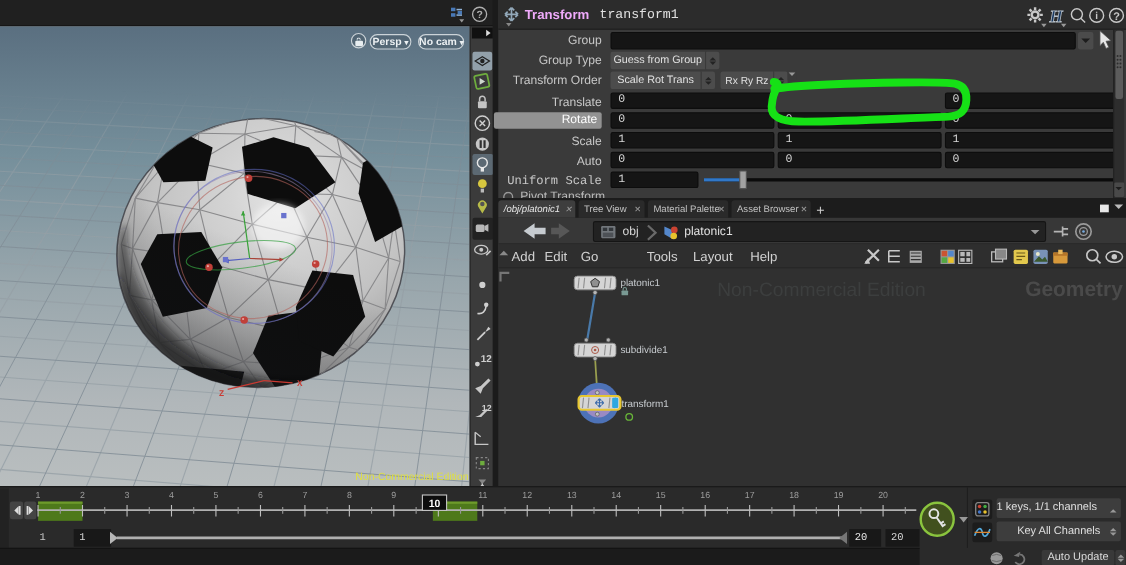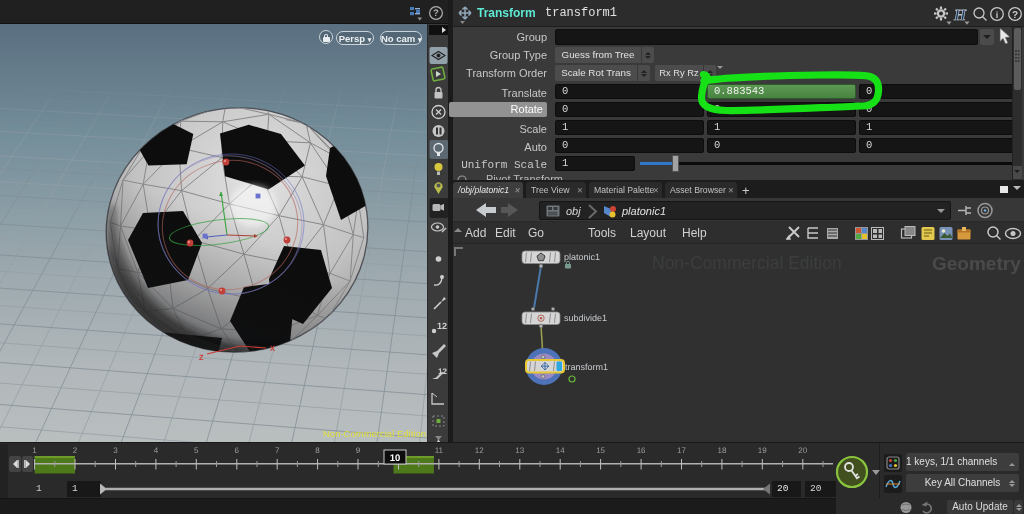--- a/index.html
+++ b/index.html
@@ -438,21 +438,21 @@
       <circle cx="10.5" cy="418" r="1.6" fill="#c8c8c8"></circle>
 <path d="M7 412 l7 0 l-3.5 4 z" fill="#888"></path>
 </svg></div>
 <div class="abs" style="left:448px;top:0;width:5px;height:442px;background:#1c1c1c;"></div>
 <div class="abs" style="left:453px;top:0;width:571px;height:180px;background:#3b3b3b;">
 <div class="abs" style="left:0;top:0;width:571px;height:27px;background:#2d2d2d;border-bottom:1px solid #1f1f1f;">
 <svg class="abs" style="left:3px;top:5px;" width="18" height="20" viewBox="0 0 18 20">
         <path d="M9 2 v12 M3 8 h12 M9 2 l-2.5 2.5 M9 2 l2.5 2.5 M3 8 l2.5 -2.5 M3 8 l2.5 2.5 M15 8 l-2.5 -2.5 M15 8 l-2.5 2.5 M9 14 l-2.5 -2.5 M9 14 l2.5 -2.5" stroke="#93a9ba" stroke-width="1.5" fill="none"></path>
         <path d="M4 16 l5 0 l-2.5 3 z" fill="#888"></path>
       </svg>
-<div class="abs" style="left:24px;top:6px;color:#5eead4;font-size:12px;font-weight:bold;">Transform</div>
+<div class="abs" style="left:24px;top:6px;color:#f0abfc;font-size:12px;font-weight:bold;">Transform</div>
 <div class="abs" style="left:92px;top:6px;color:#e2e2e2;font-size:12px;font-family:'Liberation Mono',monospace;">transform1</div>
 <svg class="abs" style="left:478px;top:4px;" width="92" height="22" viewBox="0 0 92 22">
 <g stroke="#c9c9c9" fill="none" stroke-width="1.3">
 <g fill="#c9c9c9" stroke="none">
 <circle cx="10" cy="9.5" r="4.2"></circle>
 <g stroke="#c9c9c9" stroke-width="2.2">
 <line x1="10" y1="2.5" x2="10" y2="5"></line>
               <line x1="10" y1="14" x2="10" y2="16.5"></line>
 <line x1="3" y1="9.5" x2="5.5" y2="9.5"></line>
               <line x1="14.5" y1="9.5" x2="17" y2="9.5"></line>
@@ -483,48 +483,47 @@
 <div class="lbl abs" style="left:-26px;top:123px;width:120px;">Scale</div>
 <div class="lbl abs" style="left:-26px;top:141px;width:120px;">Auto</div>
 <div class="lbl abs" style="left:-26px;top:159px;width:120px;font-family:Liberation Mono, monospace;">Uniform Scale</div>
 <div class="fld abs" style="left:102px;top:29px;width:423px;height:16px;"></div>
 <div class="abs" style="left:527px;top:29px;width:14px;height:16px;background:#4c4c4c;border-radius:2px;">
       <div class="abs" style="left:3px;top:6px;border:4px solid transparent;border-top-color:#1e1e1e;"></div>
     </div>
 <svg class="abs" style="left:544px;top:27px;" width="16" height="18">
       <path d="M3 1 L13 10 L8.5 10.5 L11 16 L8.5 17 L6 11.5 L3 14.5 Z" fill="#e8e8e8" stroke="#555" stroke-width="0.7"></path>
     </svg>
-<div class="btn abs" style="left:102px;top:47px;width:86px;height:16px;line-height:16px;font-size:9.8px;">Guess from Tree</div>
+<div class="btn abs" style="left:102px;top:47px;width:86px;height:16px;line-height:16px;font-size:9.8px;">Guess from Group</div>
     <div class="spin abs" style="left:188px;top:47px;width:13px;height:16px;"></div>
 <div class="btn abs" style="left:102px;top:65px;width:82px;height:16px;line-height:16px;font-size:9.8px;">Scale Rot Trans</div>
     <div class="spin abs" style="left:184px;top:65px;width:13px;height:16px;"></div>
 <div class="btn abs" style="left:202px;top:65px;width:48px;height:16px;line-height:16px;font-size:9.3px;">Rx Ry Rz</div>
     <div class="spin abs" style="left:250px;top:65px;width:13px;height:16px;"></div>
 <div class="abs" style="left:263px;top:64px;width:8px;height:9px;background:#3b3b3b;">
       <div class="abs" style="left:1px;top:2px;border:3px solid transparent;border-top-color:#999;"></div>
     </div>
 <div class="fld abs" style="left:102px;top:84px;width:149px;height:15px;line-height:13px;">0</div>
-<div class="abs" style="left:254px;top:84px;width:149px;height:15px;background:linear-gradient(#5d9a54,#4a8443);border:1px solid #2e5c2a;border-radius:2px;color:#f2f2f2;font-family:'Liberation Mono',monospace;font-size:10.5px;line-height:13px;padding-left:6px;">0.883543</div>
 <div class="fld abs" style="left:406px;top:84px;width:158px;height:15px;line-height:13px;">0</div>
 <div class="fld abs" style="left:102px;top:102px;width:149px;height:15px;line-height:13px;">0</div>
 <div class="fld abs" style="left:254px;top:102px;width:149px;height:15px;line-height:13px;">0</div>
 <div class="fld abs" style="left:406px;top:102px;width:158px;height:15px;line-height:13px;">0</div>
 <div class="fld abs" style="left:102px;top:120px;width:149px;height:15px;line-height:13px;">1</div>
 <div class="fld abs" style="left:254px;top:120px;width:149px;height:15px;line-height:13px;">1</div>
 <div class="fld abs" style="left:406px;top:120px;width:158px;height:15px;line-height:13px;">1</div>
 <div class="fld abs" style="left:102px;top:138px;width:149px;height:15px;line-height:13px;">0</div>
 <div class="fld abs" style="left:254px;top:138px;width:149px;height:15px;line-height:13px;">0</div>
 <div class="fld abs" style="left:406px;top:138px;width:158px;height:15px;line-height:13px;">0</div>
 <div class="fld abs" style="left:102px;top:156px;width:80px;height:15px;line-height:13px;">1</div>
 <div class="abs" style="left:187px;top:162px;width:377px;height:3px;background:#0c0c0c;"></div>
 <div class="abs" style="left:187px;top:162px;width:33px;height:3px;background:#3279c9;"></div>
 <div class="abs" style="left:219px;top:155px;width:7px;height:17px;background:#a3a3a3;border:1px solid #555;border-radius:1px;"></div>
 <div class="abs" style="left:4px;top:173px;width:200px;height:7px;overflow:hidden;"><svg width="12" height="12">
         <circle cx="5" cy="5" r="4" fill="none" stroke="#999" stroke-width="1.2"></circle>
-      </svg><div class="abs" style="left:16px;top:0;color:#bbb;font-size:11px;margin-left:13px;">Pivot Transform</div></div>
+      </svg><div class="abs" style="left:16px;top:0;color:#bbb;font-size:11px;">Pivot Transform</div></div>
 <div class="abs" style="left:559px;top:27px;width:10px;height:153px;background:#2e2e2e;border-left:1px solid #222;">
 <div class="abs" style="left:1px;top:1px;width:7px;height:62px;background:#5d5d5d;border-radius:2px;"></div>
 <svg class="abs" style="left:1.2px;top:22px;" width="8" height="16">
         <circle cx="2.0" cy="2.0" r="0.9" fill="#2e2e2e"></circle>
         <circle cx="4.6" cy="2.0" r="0.9" fill="#2e2e2e"></circle>
         <circle cx="2.0" cy="5.4" r="0.9" fill="#2e2e2e"></circle>
         <circle cx="4.6" cy="5.4" r="0.9" fill="#2e2e2e"></circle>
         <circle cx="2.0" cy="8.8" r="0.9" fill="#2e2e2e"></circle>
         <circle cx="4.6" cy="8.8" r="0.9" fill="#2e2e2e"></circle>
         <circle cx="2.0" cy="12.2" r="0.9" fill="#2e2e2e"></circle>
@@ -545,21 +544,21 @@
 <div class="abs" style="left:212px;top:2px;width:72px;height:16px;background:#2b2b2b;border-radius:3px 3px 0 0;color:#c2c2c2;font-size:8.7px;line-height:16px;padding-left:5px;padding-right:11px;white-space:nowrap;overflow:hidden;">Asset Browser<span style="position:absolute;right:3px;top:1px;color:#9a9a9a;font-size:7.5px;">✕</span></div>
 <div class="abs" style="left:289px;top:3px;color:#cfcfcf;font-size:13px;">+</div>
 <div class="abs" style="left:547px;top:6px;width:8px;height:7px;background:#e8e8e8;"></div>
 <div class="abs" style="left:560px;top:6px;border:4px solid transparent;border-top-color:#bbb;"></div>
 </div>
 <div class="abs" style="left:453px;top:198px;width:571px;height:24px;background:#383838;border-bottom:1px solid #2b2b2b;">
 <svg class="abs" style="left:22px;top:4px;" width="55" height="16" viewBox="0 0 55 16">
       <path d="M11 1 L11 5 L21 5 L21 11 L11 11 L11 15 L1 8 Z" fill="#c7ccd1"></path>
       <path d="M33 1 L33 5 L26 5 L26 11 L33 11 L33 15 L43 8 Z" fill="#585858"></path>
     </svg>
-<div class="abs" style="left:86px;top:3px;width:412px;height:19px;background:#232323;border:1px solid #161616;border-radius:2px;font-style:italic;">
+<div class="abs" style="left:86px;top:3px;width:412px;height:19px;background:#232323;border:1px solid #161616;border-radius:2px;">
 <svg class="abs" style="left:6px;top:3px;" width="15" height="13">
         <rect x="0.5" y="0.5" width="13" height="11" rx="1" fill="#73787d"></rect>
         <rect x="2" y="2" width="4" height="3" fill="#34383c"></rect>
         <rect x="7.5" y="2" width="4" height="3" fill="#34383c"></rect>
         <rect x="2" y="6.5" width="9.5" height="4" fill="#4e5257"></rect>
       </svg>
 <div class="abs" style="left:26px;top:3px;color:#d8d8d8;font-size:11px;">obj</div>
 <svg class="abs" style="left:47px;top:2px;" width="12" height="15">
         <path d="M2 1 L9 7.5 L2 14" fill="none" stroke="#6a6a6a" stroke-width="2"></path>
       </svg>

